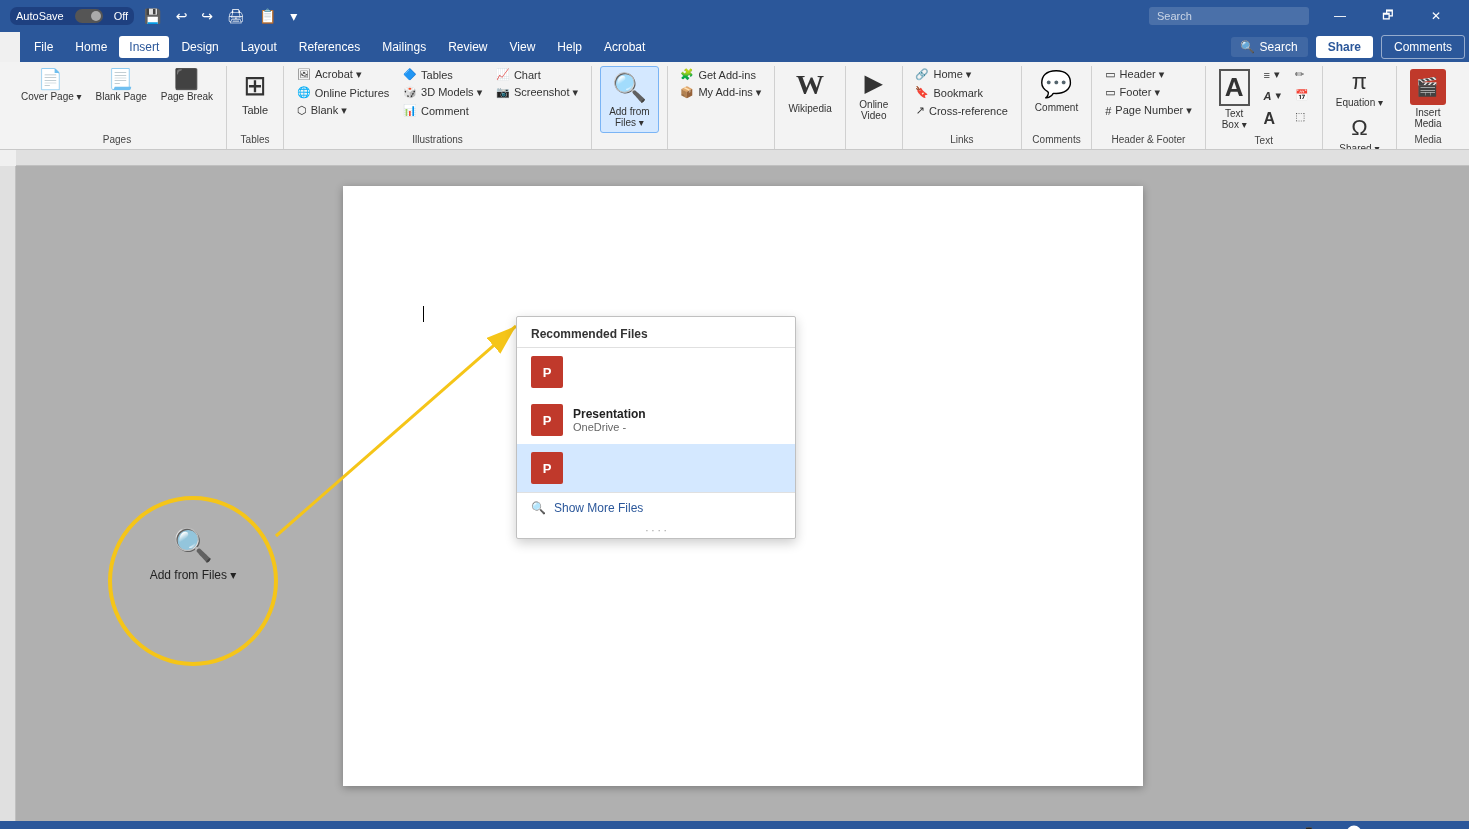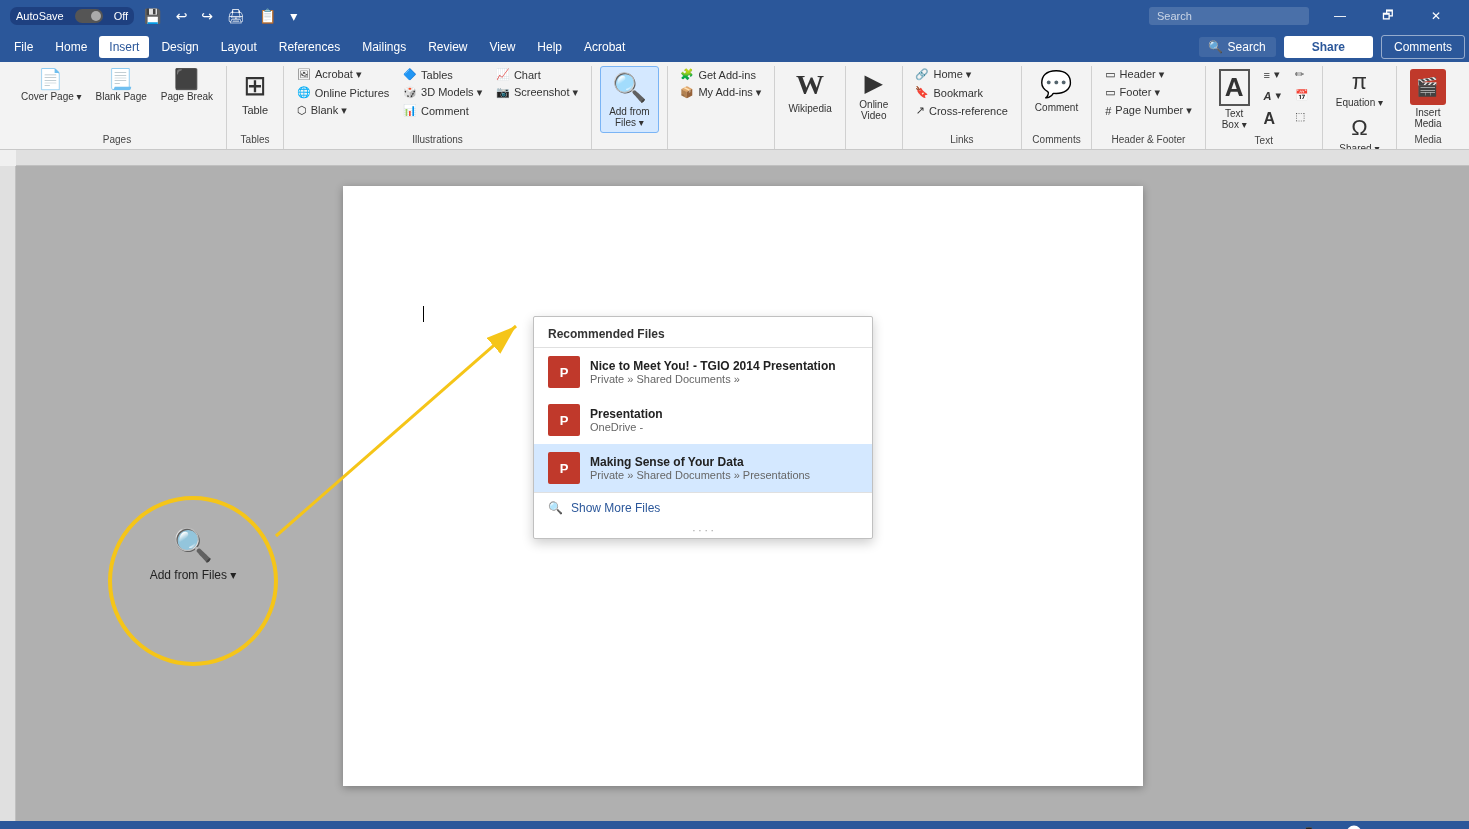--- a/index.html
+++ b/index.html
@@ -29,30 +29,31 @@
 
     
     .menu-bar {
       background: #2b579a;
       color: white;
       height: 30px;
       display: flex;
       align-items: center;
       padding: 0 4px;
       gap: 2px;
+      margin-left: 20px;
     }
     .menu-item {
       padding: 4px 10px;
       cursor: pointer;
       border-radius: 3px;
       font-size: 12px;
     }
     .menu-item.active { background: white; color: #2b579a; }
     .menu-right { margin-left: auto; display: flex; align-items: center; gap: 8px; }
-    .share-btn { background: white; color: #2b579a; border: none; padding: 4px 28px; border-radius: 3px; cursor: pointer; font-size: 12px; font-weight: 600; }
+    .share-btn { background: white; color: #2b579a; border: none; padding: 4px 12px; border-radius: 3px; cursor: pointer; font-size: 12px; font-weight: 600; }
     .comments-btn { background: transparent; color: white; border: 1px solid rgba(255,255,255,0.5); padding: 4px 12px; border-radius: 3px; cursor: pointer; font-size: 12px; }
     .search-btn { display: flex; align-items: center; gap: 4px; background: rgba(255,255,255,0.1); padding: 3px 10px; border-radius: 3px; cursor: pointer; color: white; font-size: 12px; }
 
     
     .ribbon {
       background: #f3f3f3;
       border-bottom: 1px solid #c8c8c8;
       padding: 4px 8px 0 8px;
       display: flex;
       align-items: flex-start;
@@ -159,25 +160,25 @@
       gap: 12px;
     }
     .status-right { margin-left: auto; display: flex; align-items: center; gap: 8px; }
     .zoom-control { display: flex; align-items: center; gap: 4px; }
     .zoom-slider { width: 80px; accent-color: white; }
 
     
     .dropdown-panel {
       position: absolute;
       top: 150px;
-      left: 517px;
+      left: 500px;
       background: white;
       border: 1px solid #c0c0c0;
       box-shadow: 0 4px 12px rgba(0,0,0,0.2);
-      width: 340px;
+      width: 280px;
       z-index: 100;
       border-radius: 2px;
     }
     .dropdown-header {
       padding: 10px 14px 6px 14px;
       font-size: 12px;
       font-weight: 600;
       color: #333;
       border-bottom: 1px solid #e0e0e0;
     }
@@ -585,40 +586,32 @@
           <polygon points="0 0, 10 3.5, 0 7" fill="#f5c518"></polygon>
         </marker>
       </defs>
     </svg>
 
     <div class="dropdown-panel">
       <div class="dropdown-header">Recommended Files</div>
 
       <div class="dropdown-item">
         <div class="ppt-icon">P</div>
-        <div class="dropdown-item-text">
-          <span class="dropdown-item-title">Nice to Meet You! - TGIO 2014 Presentation</span>
-          <span class="dropdown-item-sub">Private » Shared Documents »</span>
-        </div>
       </div>
 
       <div class="dropdown-item">
         <div class="ppt-icon">P</div>
         <div class="dropdown-item-text">
           <span class="dropdown-item-title">Presentation</span>
           <span class="dropdown-item-sub">OneDrive - </span>
         </div>
       </div>
 
       <div class="dropdown-item selected">
         <div class="ppt-icon">P</div>
-        <div class="dropdown-item-text">
-          <span class="dropdown-item-title">Making Sense of Your Data</span>
-          <span class="dropdown-item-sub">Private » Shared Documents » Presentations</span>
-        </div>
       </div>
 
       <div class="dropdown-show-more">
         <span>🔍</span>
         <span>Show More Files</span>
       </div>
       <div class="dropdown-dots">· · · ·</div>
     </div>
   </div>
 </div>

